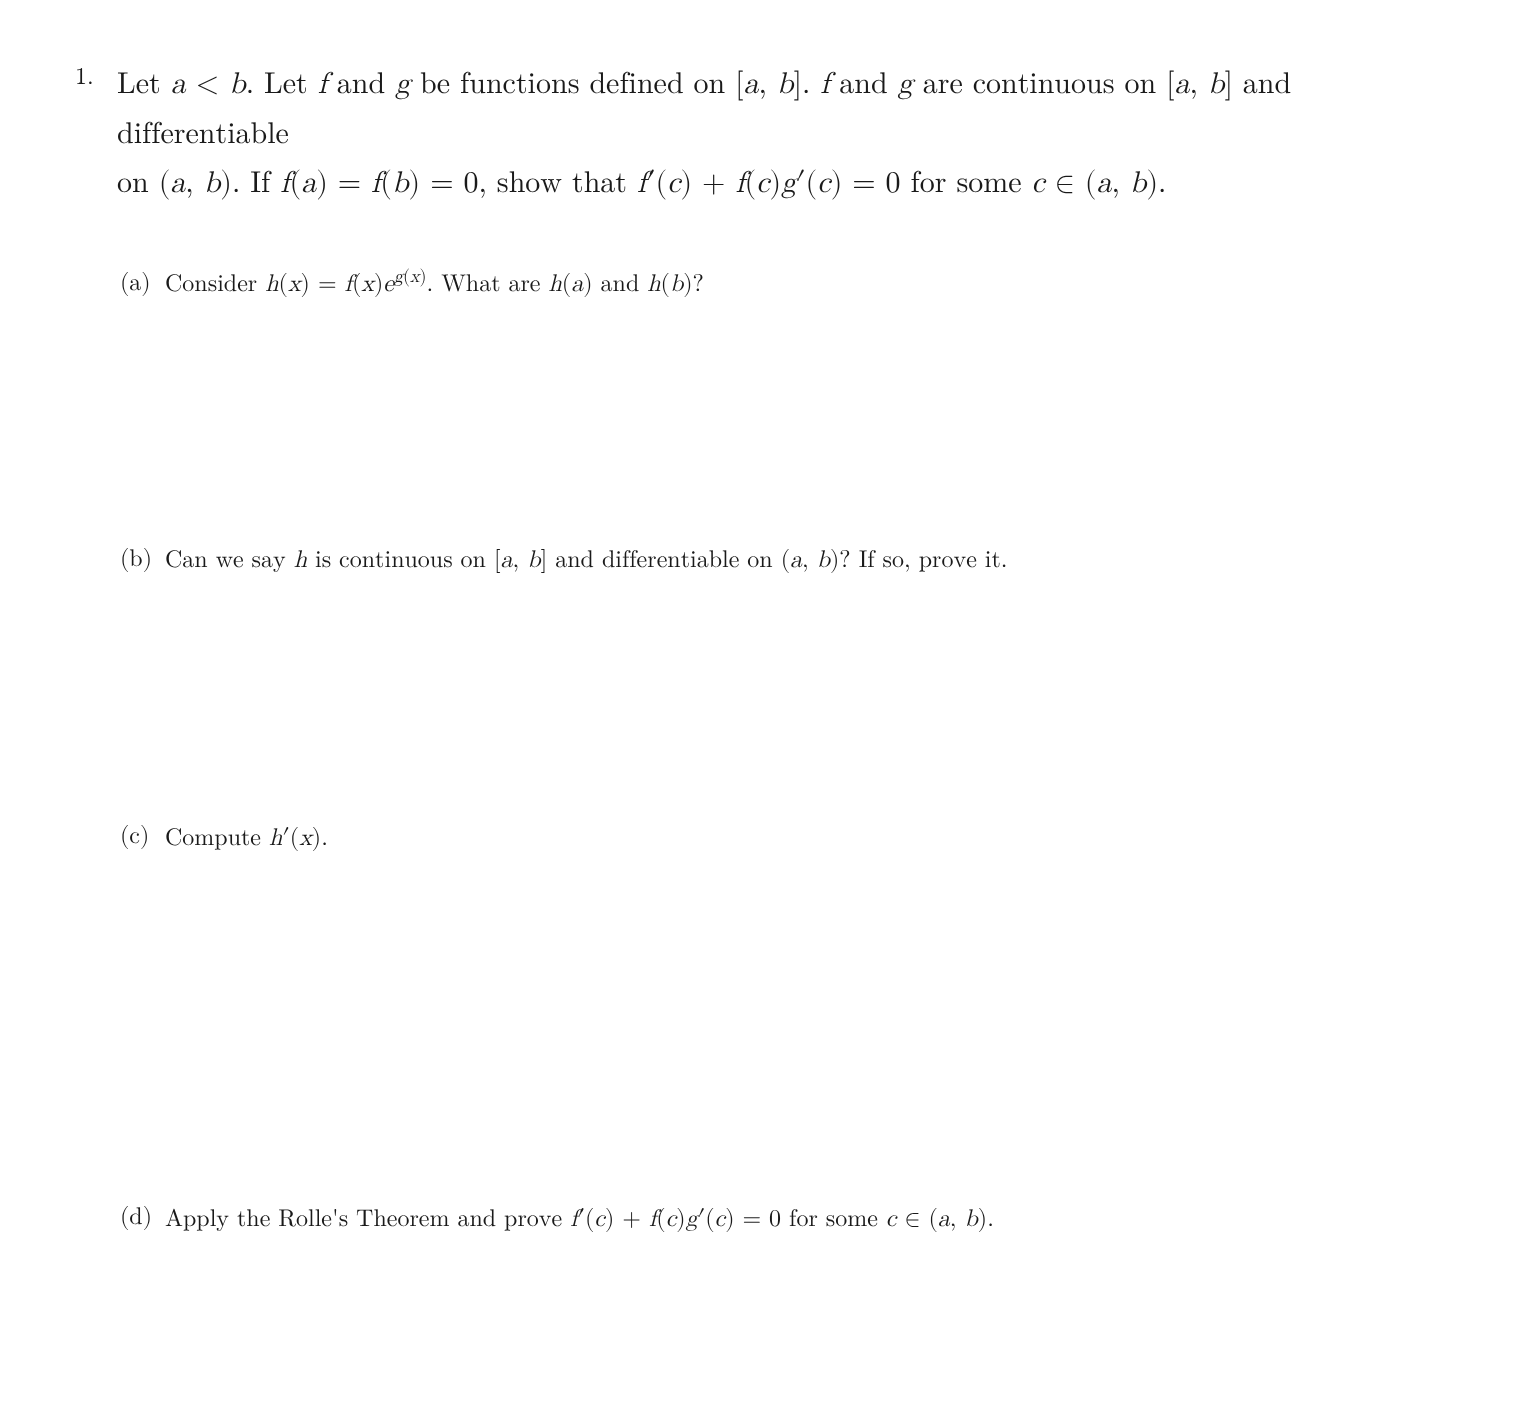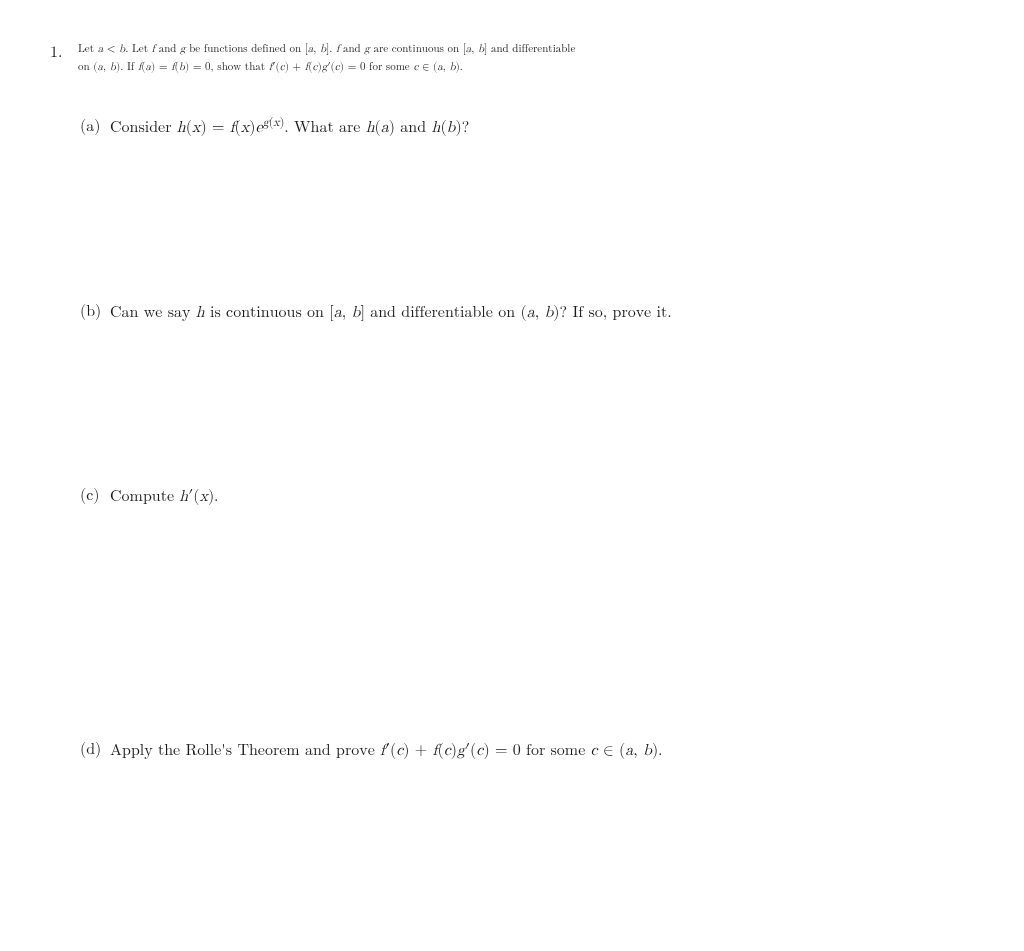--- a/index.html
+++ b/index.html
@@ -30,21 +30,21 @@
       align-items: flex-start;
       margin-bottom: 20px;
     }
 
     .problem-number {
       min-width: 28px;
       font-size: 16px;
     }
 
     .problem-text {
-      font-size: 11px;
+      font-size: 20px;
       line-height: 1.65;
       flex: 1;
     }
 
     .sub-part {
       display: flex;
       align-items: flex-start;
       margin-top: 18px;
       margin-bottom: 10px;
       margin-left: 30px;

